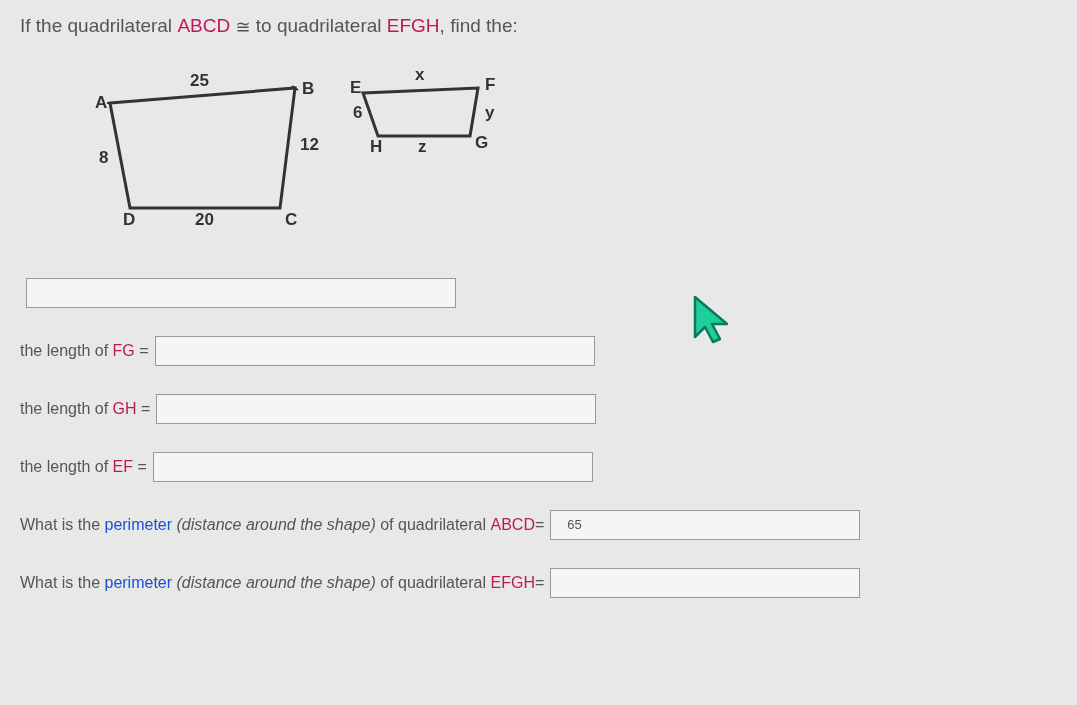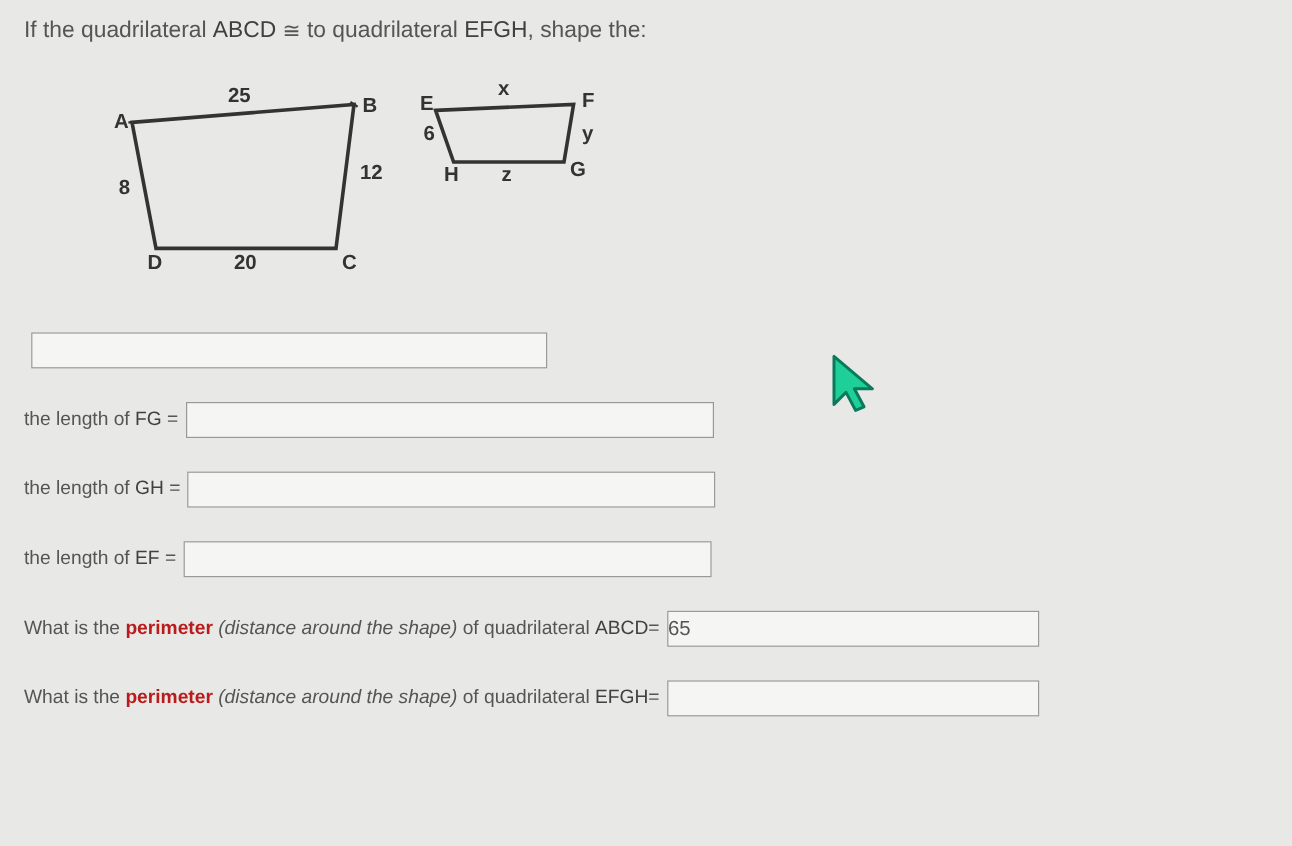--- a/index.html
+++ b/index.html
@@ -15,26 +15,26 @@
       padding: 15px 20px;
       position: relative;
       color: #4a4a4a;
     }
     .prompt-line {
       font-size: 19px;
       margin-bottom: 30px;
       color: #555;
     }
     .highlight-red {
-      color: #404040;
+      color: #be185d;
       font-weight: 500;
     }
     .highlight-blue {
-      color: #b91c1c;
-      font-weight: 700;
+      color: #1d4ed8;
+      font-weight: 400;
     }
     .congruent {
       display: inline-block;
       font-size: 18px;
       vertical-align: middle;
     }
     .diagram-area {
       position: relative;
       height: 170px;
       margin-left: 75px;
@@ -64,43 +64,43 @@
       color: #555;
       white-space: nowrap;
     }
     .italic {
       font-style: italic;
     }
     input[type="text"] {
       height: 30px;
       border: 1px solid #999;
       background: #f5f5f3;
-      padding: 4px 0;
-      font-size: 17px;
+      padding: 4px 16px;
+      font-size: 13px;
       font-family: Arial, sans-serif;
       color: #555;
       margin-left: 6px;
     }
     .input-wide { width: 430px; }
     .input-med { width: 440px; }
     .input-perim { width: 310px; }
     .cursor-icon {
       position: absolute;
       left: 690px;
       top: 292px;
       pointer-events: none;
     }
   </style>
 </head>
 <body>
 
 <div class="prompt-line">
   <span>If the quadrilateral </span><span class="highlight-red">ABCD</span>
   <span class="congruent">≅</span>
-  <span> to quadrilateral </span><span class="highlight-red">EFGH</span><span>, shape the:</span>
+  <span> to quadrilateral </span><span class="highlight-red">EFGH</span><span>, find the:</span>
 </div>
 
 <div class="diagram-area">
   <svg width="420" height="170">
 
     <polygon points="15,35 200,20 185,140 35,140" fill="none" stroke="#333" stroke-width="3"></polygon>
 
     <line x1="12" y1="35" x2="18" y2="35" stroke="#333" stroke-width="2"></line>
     <line x1="197" y1="18" x2="203" y2="22" stroke="#333" stroke-width="2"></line>
 

